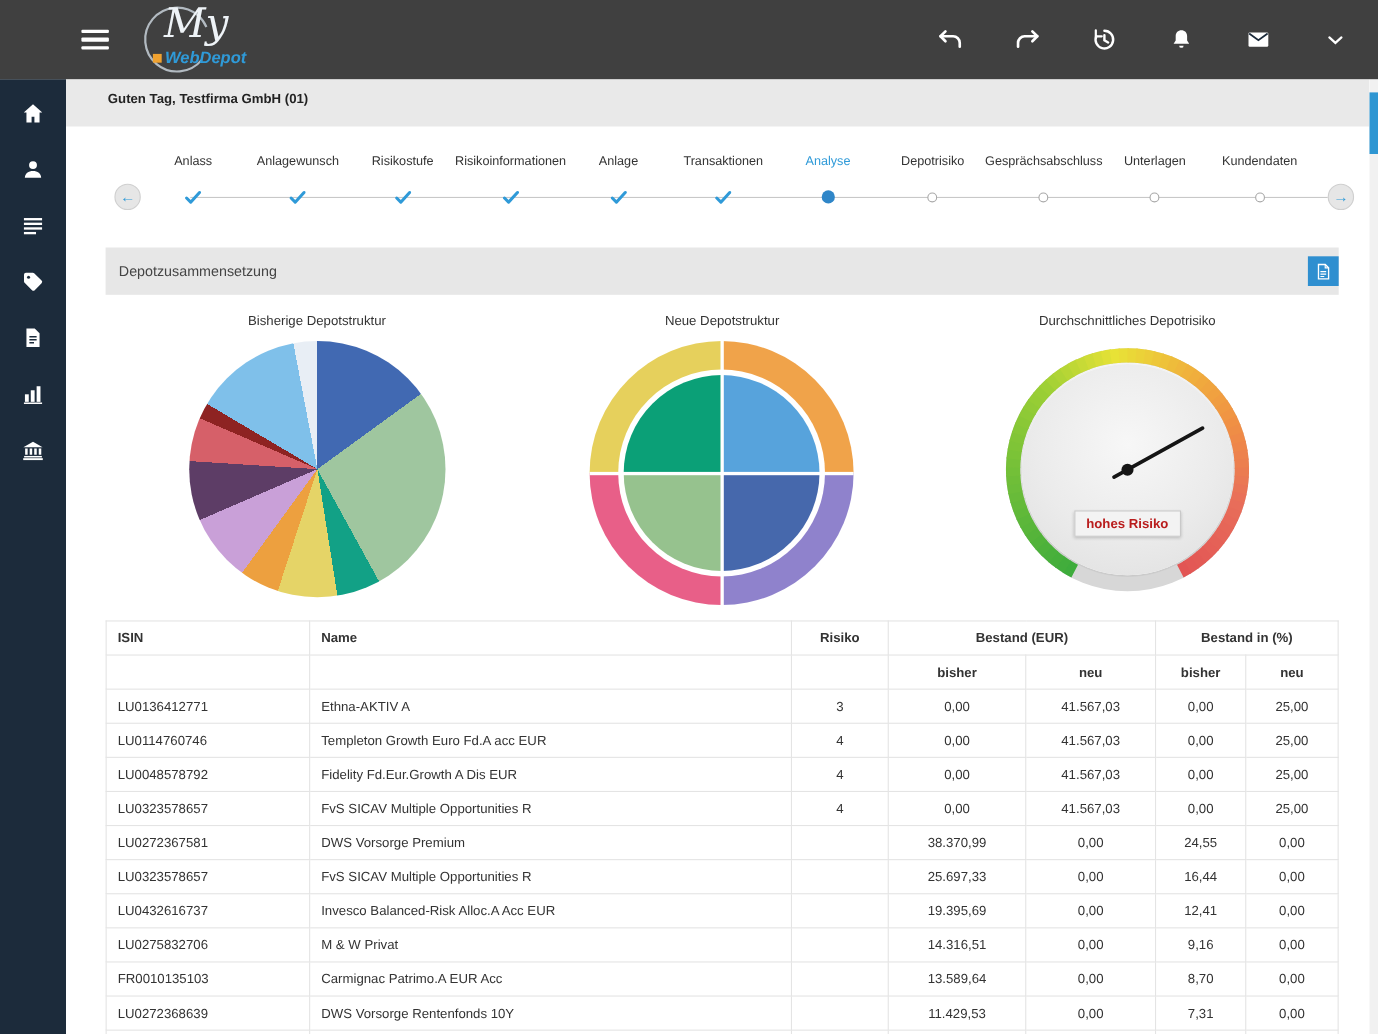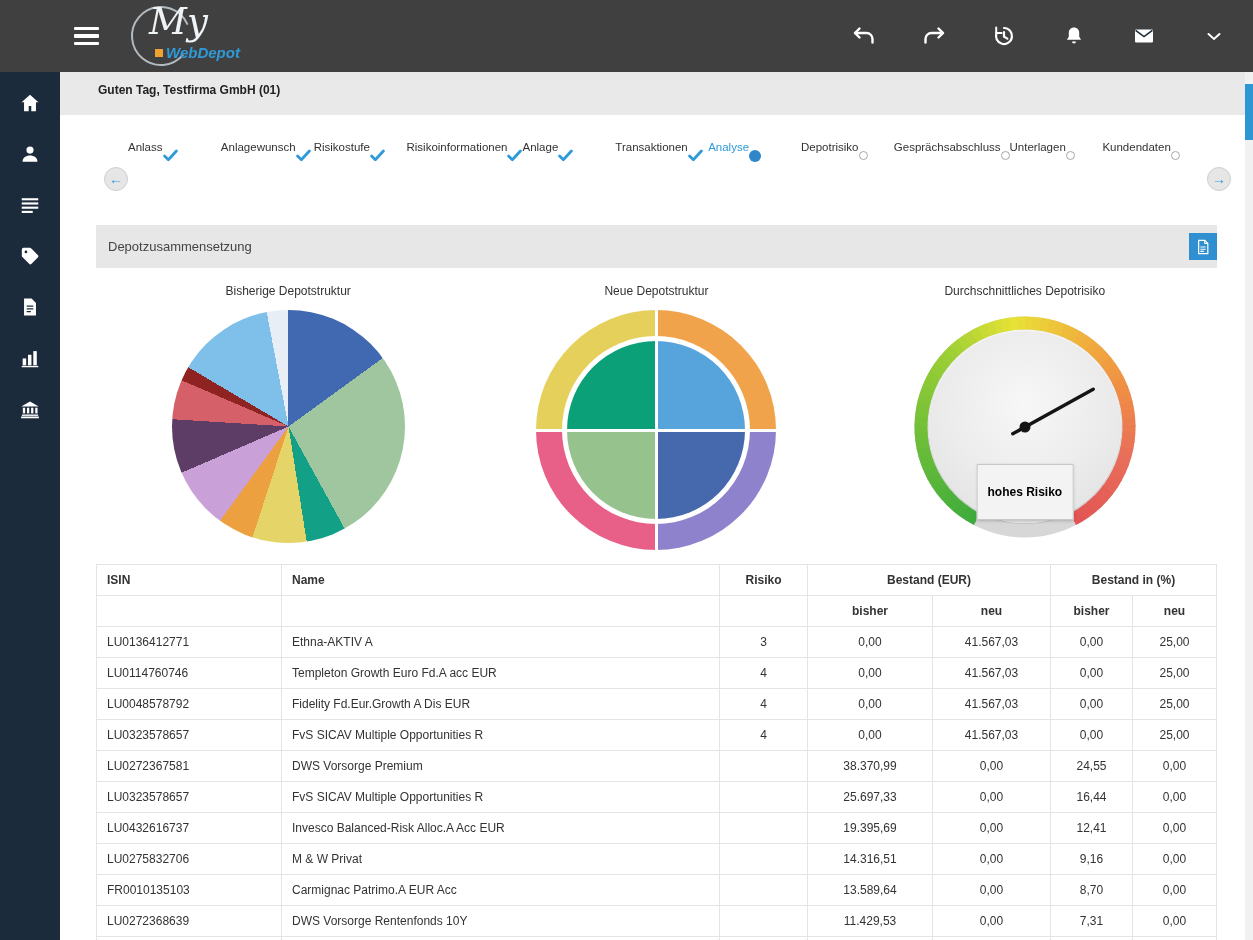--- a/index.html
+++ b/index.html
@@ -9,21 +9,21 @@
   
   .topbar { position:absolute; left:0; top:0; width:1253px; height:72px;
             background:#404040; display:flex; align-items:center; z-index:30; }
   .hamburger { background:none; border:none; margin-left:74px; cursor:pointer;
                display:flex; flex-direction:column; gap:4px; }
   .hamburger span { display:block; width:25px; height:3.5px; background:#fff; border-radius:1px; }
   .logo { position:relative; width:140px; height:72px; margin-left:28px; }
   .logo-ring { position:absolute; left:2px; top:4px; width:64px; height:64px; }
   .logo-my { position:absolute; left:22px; top:0; font-family:"DejaVu Serif", serif;
              font-style:italic; font-size:37px; color:#eef3f7; }
-  .logo-sub { position:absolute; left:28px; top:44px; font-style:italic; font-weight:bold;
+  .logo-sub { position:absolute; left:12px; top:44px; font-style:italic; font-weight:bold;
               font-size:15px; color:#2f9ad8; display:flex; align-items:center; gap:3px; }
   .logo-square { width:8px; height:8px; background:#f0a230; display:inline-block; }
   .topbar-icons { margin-left:auto; display:flex; align-items:center; gap:44px; padding-right:26px; }
   .tb-icon { width:26px; height:26px; background:none; border:none; cursor:pointer;
              display:flex; align-items:center; justify-content:center; }
   .tb-icon svg { width:24px; height:24px; }
 
   
   .sidebar { position:absolute; left:0; top:72px; bottom:0; width:60px; background:#1c2b3b;
              display:flex; flex-direction:column; align-items:center; padding-top:20px; gap:27px; z-index:20; }
@@ -43,21 +43,21 @@
   .bc-sep { color:#555; }
 
   
   .stepper { display:flex; align-items:flex-start; padding:26px 14px 22px 44px; }
   .step-nav { width:24px; height:24px; border-radius:50%; background:#e6e6e6; border:1px solid #cfcfcf;
               color:#2f9ad8; font-size:14px; font-weight:bold; cursor:pointer; margin-top:26px;
               display:flex; align-items:center; justify-content:center; line-height:1; flex:0 0 auto; }
   .steps-viewport { flex:1; overflow:hidden; }
   .steps { display:flex; width:1160px; position:relative; }
   .steps::before { content:''; position:absolute; left:45px; right:45px; top:38px; height:1px; background:#c8c8c8; }
-  .step { flex:1; display:flex; flex-direction:row; align-items:center; position:relative; cursor:pointer; }
+  .step { flex:1; display:flex; flex-direction:column; align-items:center; position:relative; cursor:pointer; }
   .step-label { font-size:11.5px; color:#333; white-space:nowrap; margin-bottom:14px; height:15px; }
   .step.active .step-label { color:#2f9ad8; }
   .step .marker { position:relative; z-index:2; height:18px; display:flex; align-items:center; justify-content:center; }
   .step.todo .marker i { display:block; width:9px; height:9px; border-radius:50%; background:#fff; border:1px solid #a8a8a8; }
   .step.active .marker i { display:block; width:12px; height:12px; border-radius:50%; background:#2f86c8; }
 
   
   .panel { margin:12px 28px 0 36px; }
   .panel-header { height:43px; background:#e7e7e7; display:flex; align-items:center;gap:11px; }
   .panel-title { font-size:13px; color:#444; margin-left:12px; }
@@ -75,21 +75,21 @@
   .donut-inner { position:absolute; left:31px; top:31px; width:178px; height:178px; border-radius:50%; }
   .cross { position:absolute; background:#fff; z-index:3; }
   .cross.h { left:0; right:0; top:118.5px; height:3px; }
   .cross.v { top:0; bottom:0; left:118.5px; width:3px; }
   .gauge { position:relative; width:230px; height:230px; margin-top:2px; }
   .gauge-inner { position:absolute; left:19px; top:19px; width:192px; height:192px; border-radius:50%;
                  background:radial-gradient(circle at 50% 38%, #f7f7f7 0%, #ebebeb 55%, #dedede 100%);
                  box-shadow:0 4px 10px rgba(0,0,0,0.28); }
   .gauge-svg { position:absolute; inset:0; }
   .gauge-label { position:absolute; left:50%; transform:translateX(-50%); top:152px; background:#f3f3f3;
-                 border:1px solid #c9c9c9; padding:20px 10px; font-size:12px; font-weight:bold; color:#000000;
+                 border:1px solid #c9c9c9; padding:4px 10px; font-size:12px; font-weight:bold; color:#b91c1c;
                  white-space:nowrap; box-shadow:0 1px 3px rgba(0,0,0,0.2); }
 
   
   .depot-table { width:100%; border-collapse:collapse; font-size:12px; color:#333; margin-top:4px;
                  border:1px solid #c9c9c9; }
   .depot-table th, .depot-table td { border:1px solid #e4e4e4; padding:8px 10px; }
   .depot-table thead th { font-weight:bold; background:#fff; }
   .al { text-align:left; } .ac { text-align:center; } .ar { text-align:center; }
 
   

